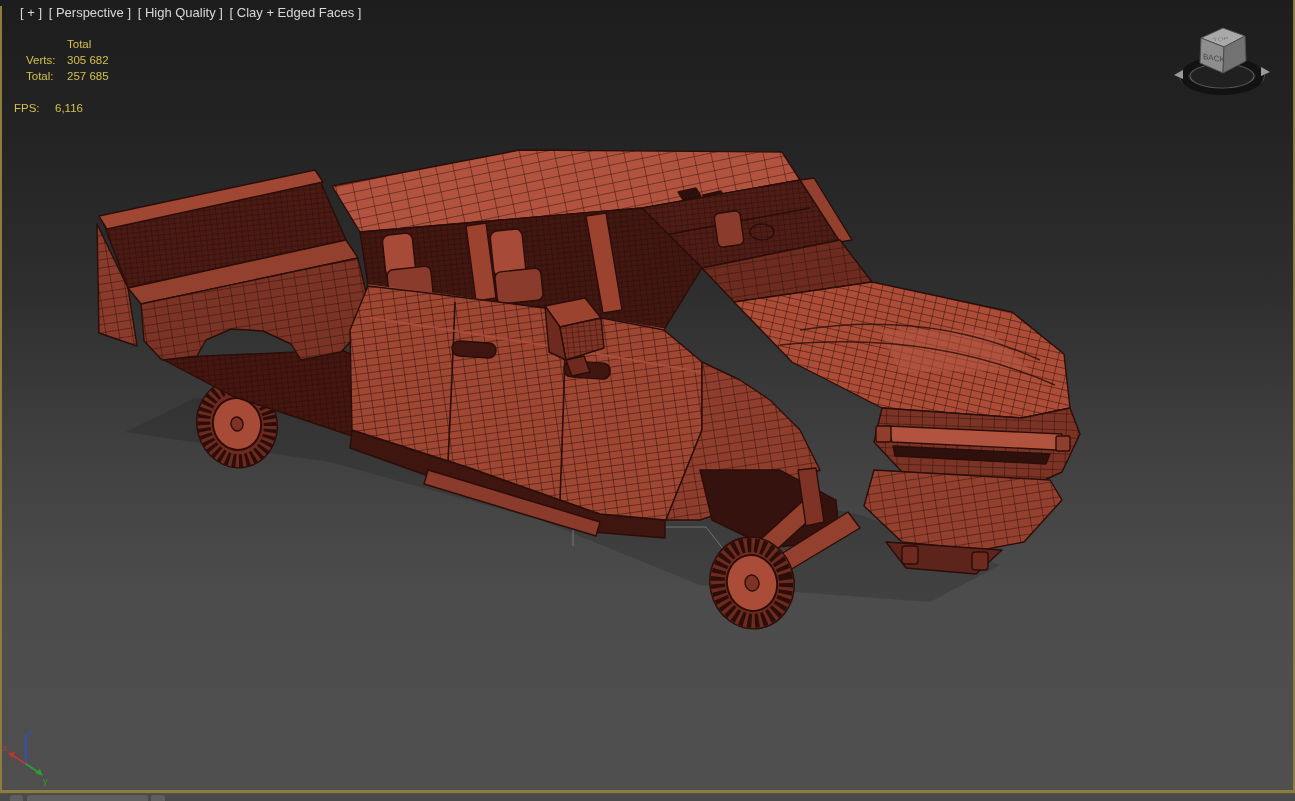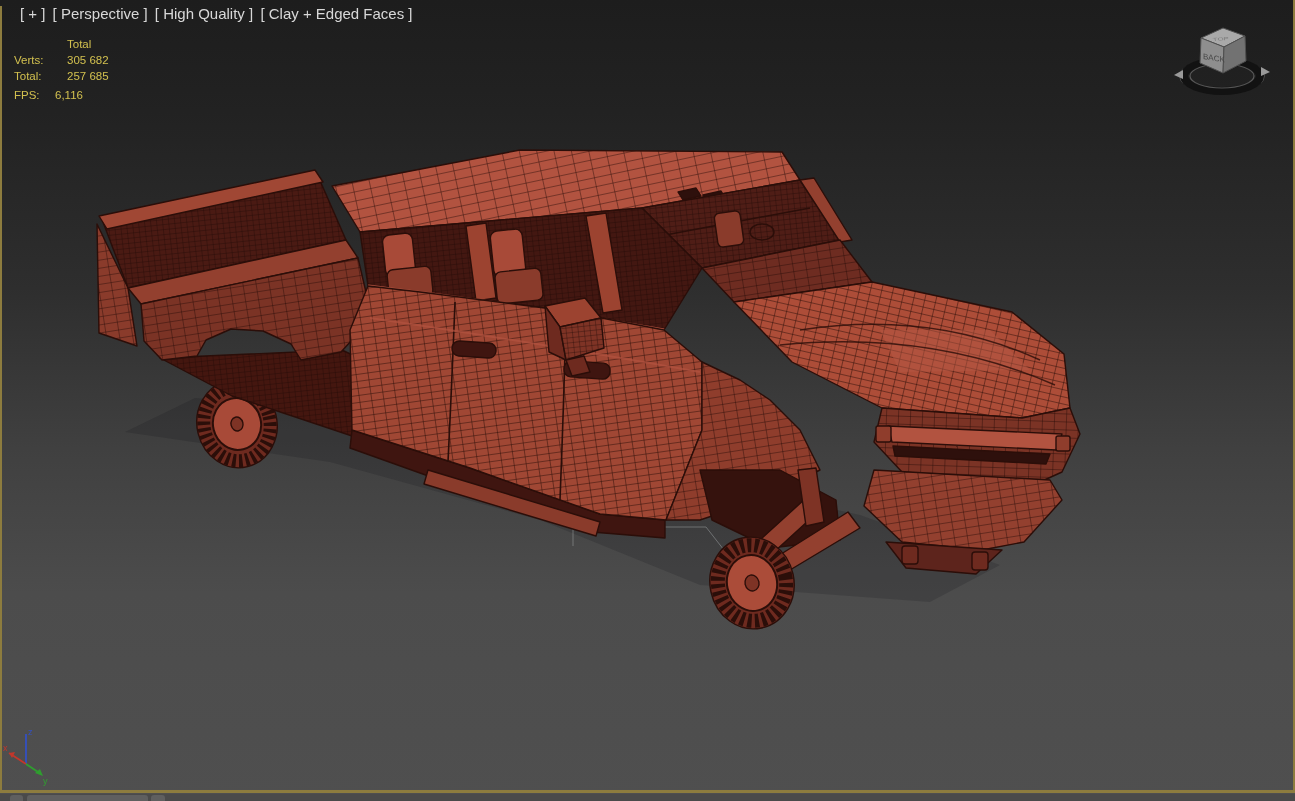--- a/index.html
+++ b/index.html
@@ -4,25 +4,25 @@
 <style>
   html,body{margin:0;padding:0;width:1295px;height:801px;overflow:hidden;background:#333;
     font-family:"Liberation Sans",sans-serif;-webkit-font-smoothing:antialiased;}
   .viewport{position:absolute;left:0;top:0;width:1295px;height:801px;
     background:linear-gradient(180deg,#1d1d1d 0%,#222 14%,#2e2e2e 36%,#404040 56%,#4c4c4c 74%,var(--bg-bottom) 100%);}
   .scene{position:absolute;left:0;top:0;width:1295px;height:801px;}
   .b-left,.b-right,.b-bottom{position:absolute;background:var(--viewport-border);}
   .b-left{left:0;top:6px;width:2px;height:787px;}
   .b-right{right:0;top:0;width:2px;height:793px;}
   .b-bottom{left:0;top:790px;width:1295px;height:3px;}
-  .vp-label{position:absolute;left:20px;top:5px;color:var(--label-text);font-size:15px;white-space:nowrap;}
+  .vp-label{position:absolute;left:0;top:5px;color:var(--label-text);font-size:13px;white-space:nowrap;padding-left:20px;}
   .vp-label span{margin-right:3px;cursor:pointer;}
   .stats{position:absolute;left:14px;top:36px;color:var(--stats-text);font-size:11.5px;line-height:16px;}
-  .stats .grid{display:grid;grid-template-columns:41px auto;column-gap:12px;}
-  .stats .fpsrow{margin-top:3px;display:grid;grid-template-columns:41px auto;}
+  .stats .grid{display:grid;grid-template-columns:41px auto;column-gap:0;margin-left:12px;}
+  .stats .fpsrow{margin-top:16px;display:grid;grid-template-columns:41px auto;}
   .viewcube{position:absolute;right:16px;top:16px;width:116px;height:86px;cursor:pointer;}
   .axis{position:absolute;left:2px;top:724px;width:64px;height:62px;}
   .timebar{position:absolute;left:0;top:794px;width:1295px;height:7px;background:var(--timebar-bg);}
   .timebar .btn{position:absolute;top:1px;height:6px;background:var(--timebar-button);border-radius:3px 3px 0 0;}
   .tb1{left:10px;width:13px;}
   .tb2{left:27px;width:121px;}
   .tb3{left:151px;width:14px;}
   text{font-family:"Liberation Sans",sans-serif;}
 </style>
 </head>

